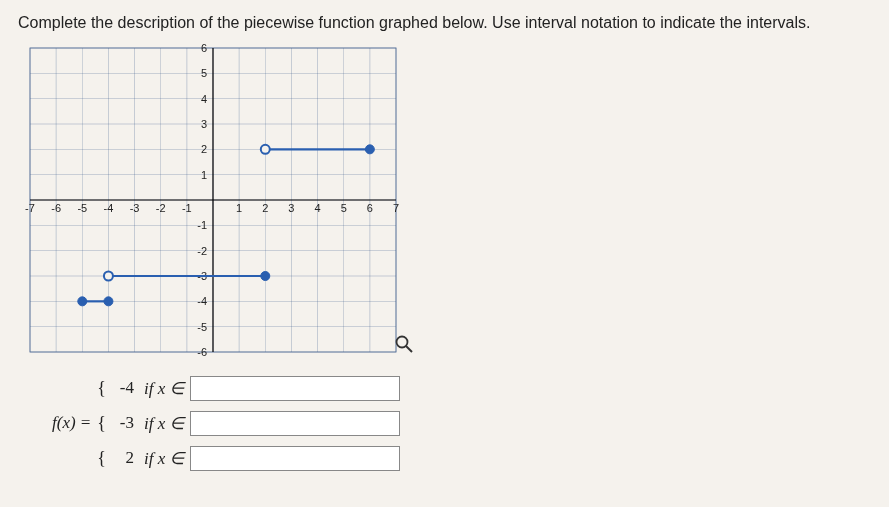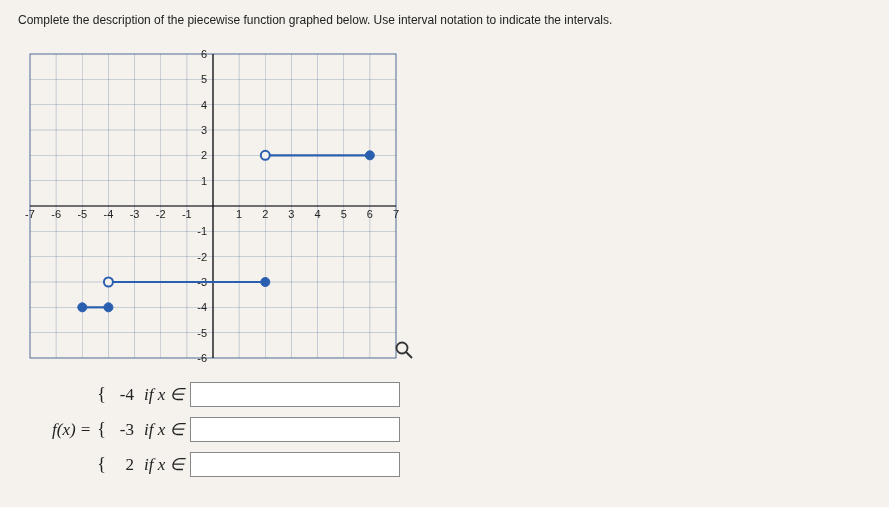--- a/index.html
+++ b/index.html
@@ -4,21 +4,21 @@
 <style>
   * { box-sizing: border-box; }
   body {
     margin: 0;
     padding: 12px 18px;
     font-family: Arial, sans-serif;
     background: #f5f2ed;
     color: #222;
     width: 889px;
   }
-  .prompt { font-size: 12px; line-height: 1.35; margin-bottom: 18px; }
+  .prompt { font-size: 16px; line-height: 1.35; margin-bottom: 6px; }
   .graph-wrap { position: relative; width: 390px; height: 320px; margin-top: 2px; }
   svg { display:block; }
   .grid-line { stroke: #3a5a8a; stroke-width: 0.5; opacity: 0.55; }
   .grid-border { stroke: #3a5a8a; stroke-width: 1; fill: none; opacity: 0.7; }
   .axis { stroke: #000; stroke-width: 1.2; }
   .tick-label { font: 11px Arial; fill: #222; }
   .seg { stroke: #2a5fb0; stroke-width: 2.2; fill:none; }
   .dot-closed { fill:#2a5fb0; stroke:#2a5fb0; }
   .dot-open { fill:#f5f2ed; stroke:#2a5fb0; stroke-width:2; }
   .magnifier {

